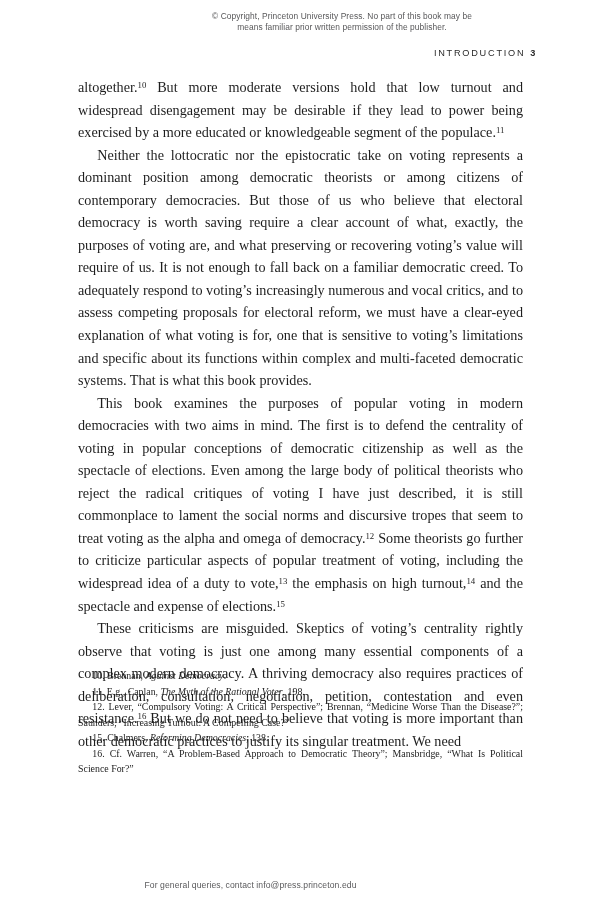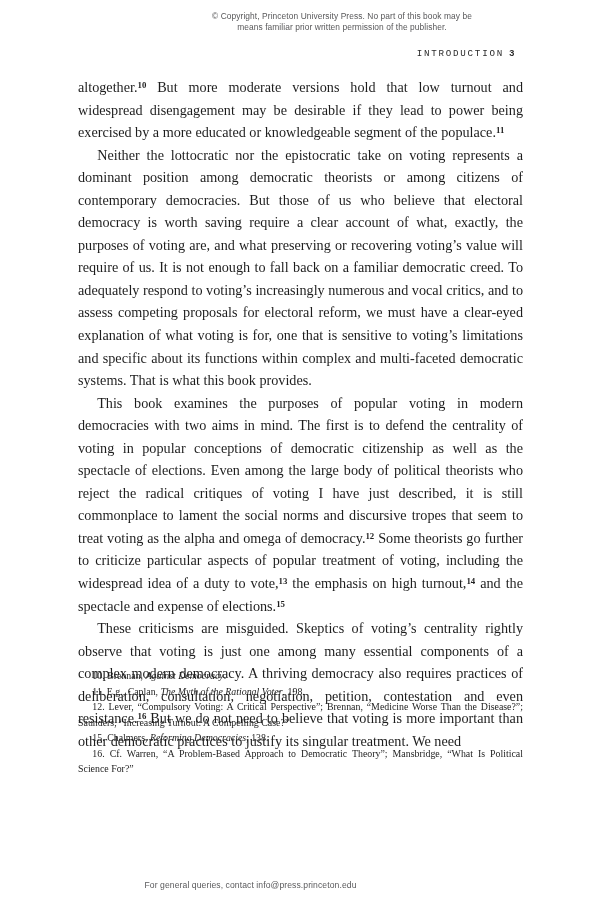--- a/index.html
+++ b/index.html
@@ -38,23 +38,23 @@
     padding-left: 42px;
   }
   .copyright-block .cline {
     display: block;
     white-space: nowrap;
   }
 
   
   .running-head {
     position: absolute;
-    right: 85px;
+    right: 64px;
     top: 48px;
-    font-family: Liberation Mono, monospace;
+    font-family: Liberation Sans, sans-serif;
     font-size: 9.2px;
     letter-spacing: 0.19em;
     color: #2a2a2a;
     font-weight: 400;
     white-space: nowrap;
   }
   .running-head .folio {
     font-weight: 700;
     letter-spacing: 0.06em;
     margin-left: 5px;
@@ -77,21 +77,20 @@
     margin: 0;
     text-indent: 0;
   }
   .body-text p.indent {
     text-indent: 1.35em;
   }
   .body-text sup {
     font-size: 0.62em;
     vertical-align: 0.48em;
     line-height: 0;
-    font-weight: bold;
   }
 
   
   .footnotes {
     position: absolute;
     left: 78px;
     top: 668px;
     width: 445px;
     font-size: 9.9px;
     line-height: 15.55px;

